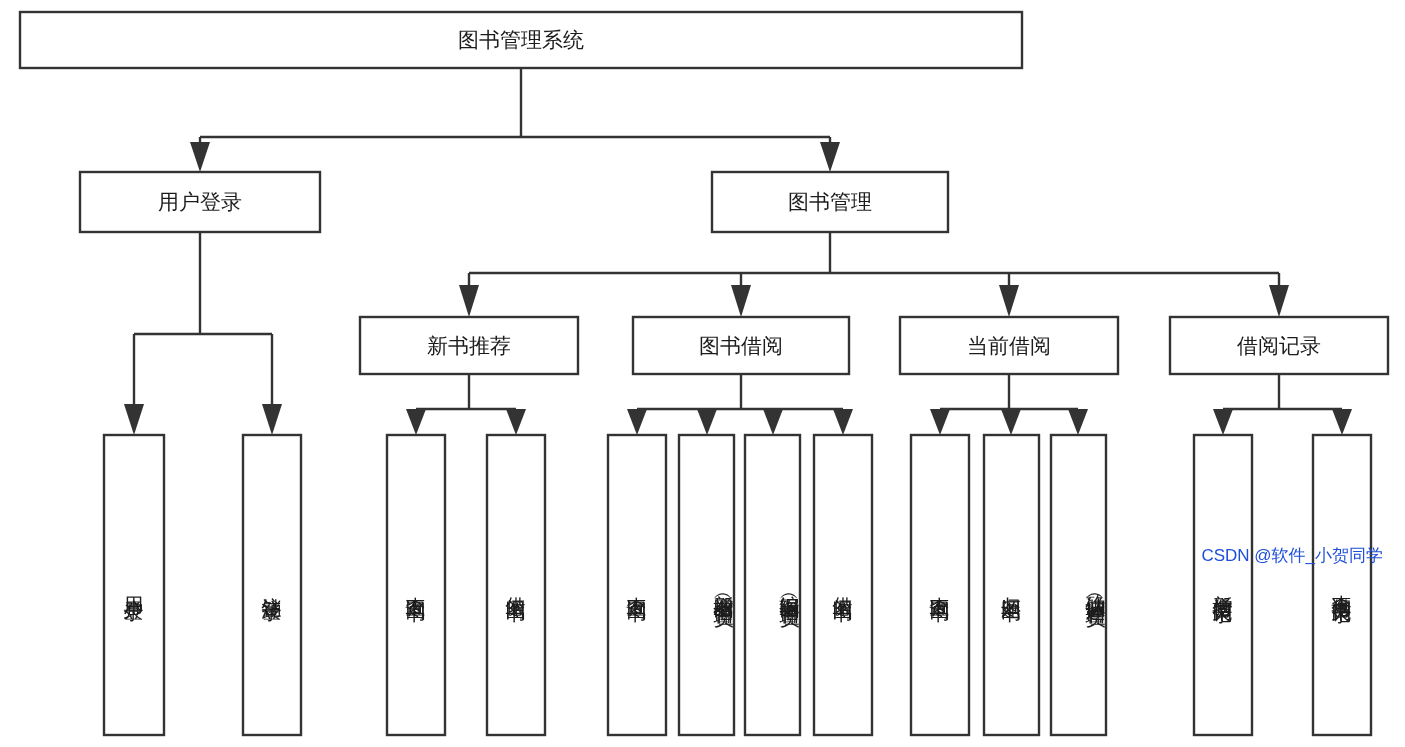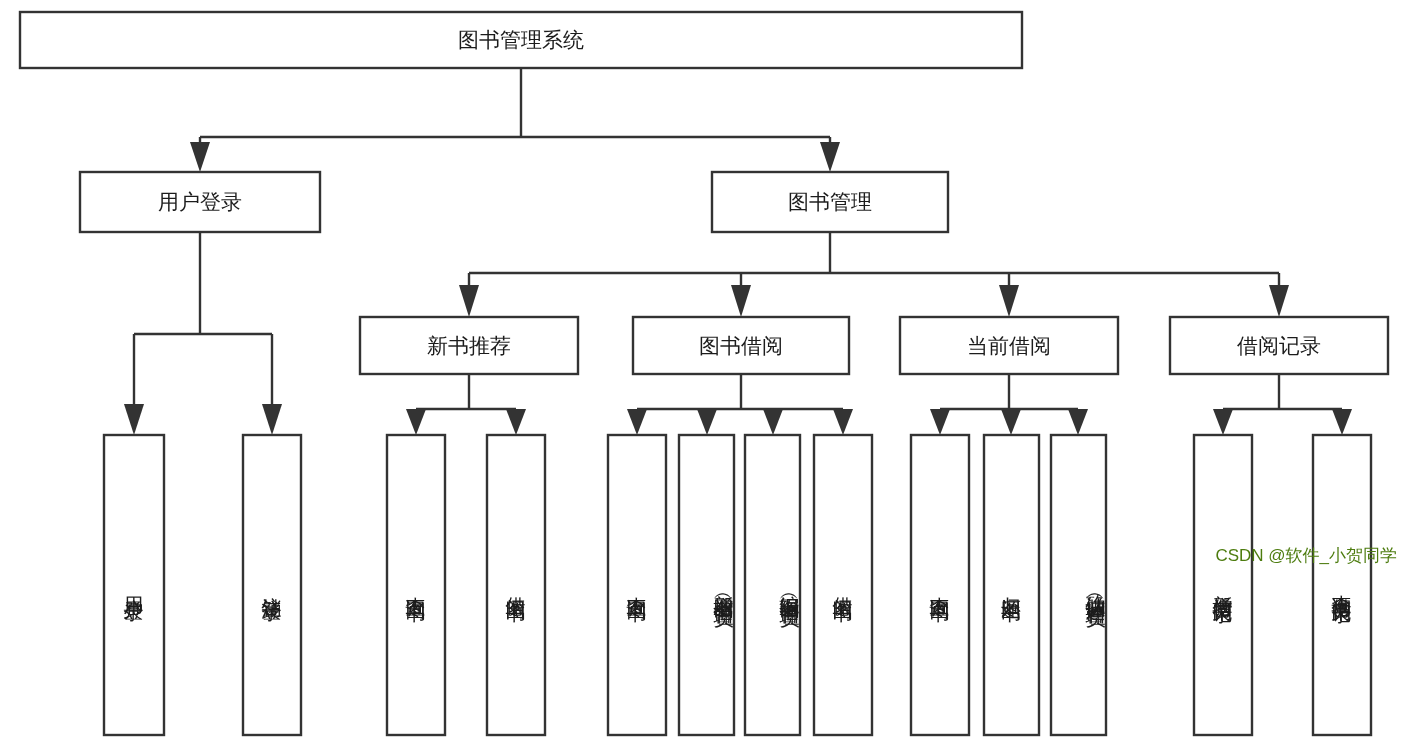--- a/index.html
+++ b/index.html
@@ -67,25 +67,25 @@
     align-items: flex-start;
     justify-content: center;
     pointer-events: none;
     user-select: none;
   }
   .vlabel.centered {
     align-items: center;
   }
   #watermark {
     position: absolute;
-    right: 8px;
+    right: 22px;
     bottom: 6px;
     font-family: "Liberation Sans", sans-serif;
     font-size: 17px;
-    color: #4d7c0f;
+    color: #1d4ed8;
     white-space: nowrap;
     user-select: none;
   }
 </style>
 </head>
 <body>
 
 <div id="diagram-root">
 
   <svg id="flow" viewBox="0 0 1405 747">

